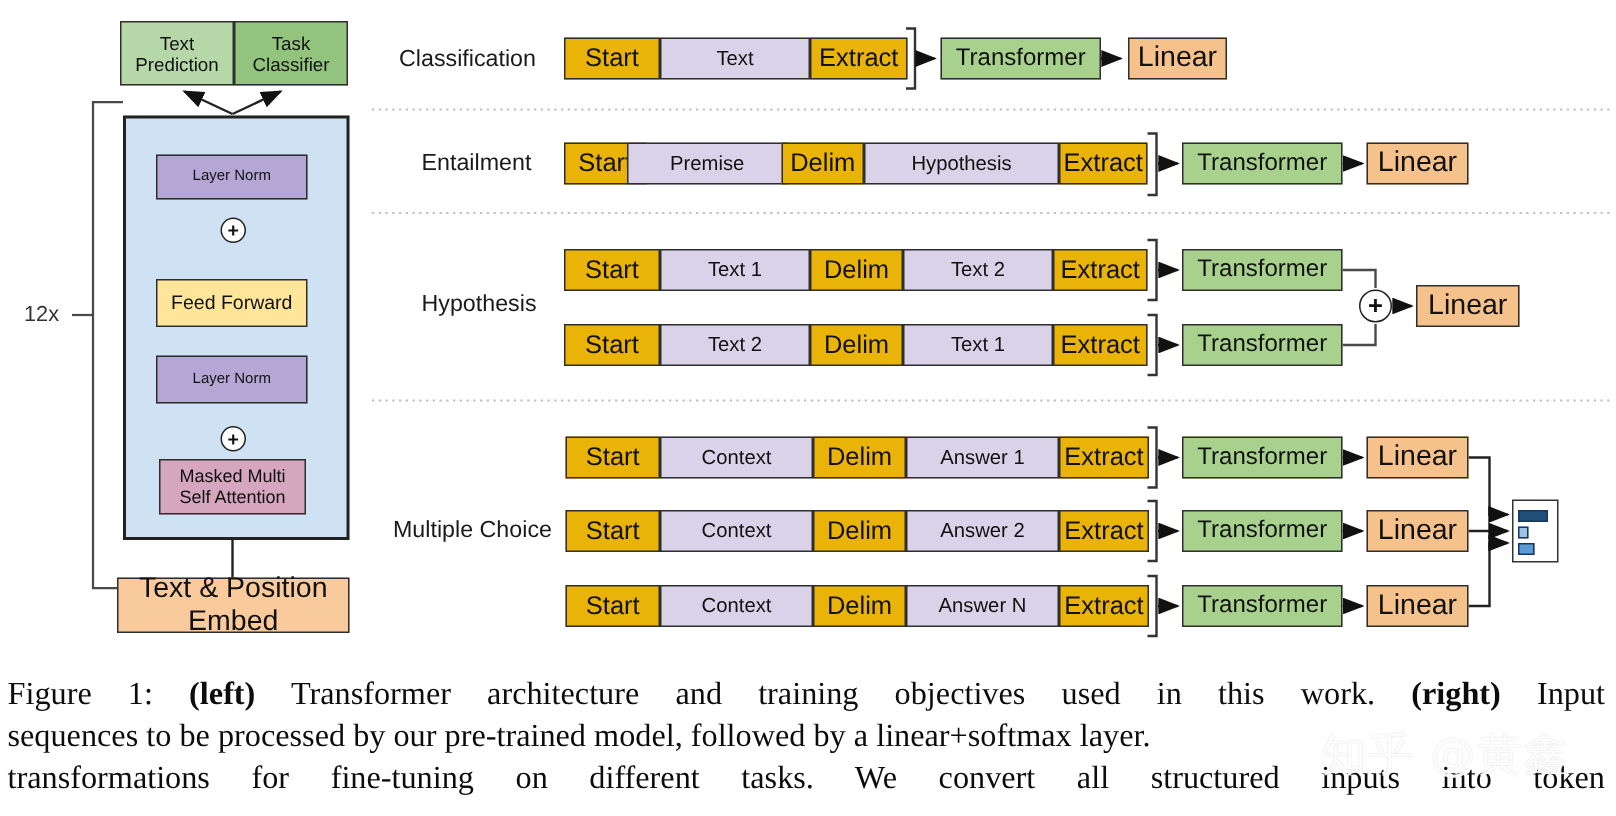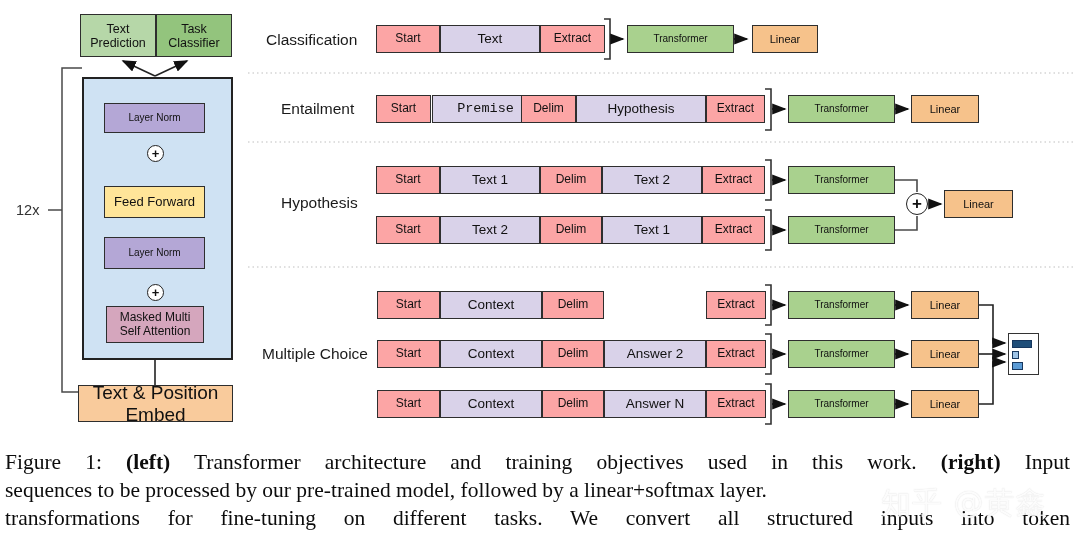--- a/index.html
+++ b/index.html
@@ -3,25 +3,25 @@
 <meta charset="utf-8">
 <style>
   html,body{margin:0;padding:0;background:#ffffff;}
   .stage{position:relative;width:1077px;height:544px;background:#ffffff;overflow:hidden;
          font-family:"Liberation Sans",sans-serif;color:#111;}
   .box{position:absolute;box-sizing:border-box;border:1.6px solid #2e2e2e;
        display:flex;align-items:center;justify-content:center;text-align:center;
        line-height:1.12;background:#fff;}
   .col{flex-direction:column;}
   
-  .tokc{background:#fca5a5;font-size:12px;}
+  .tokc{background:#eab308;font-size:17px;}
   .tokt{background:#d9d2e9;font-size:13.5px;}
   
-  .tfm{background:#a9d18e;font-size:10px;}
-  .lin{background:#f6c28b;font-size:11px;}
+  .tfm{background:#a9d18e;font-size:16px;}
+  .lin{background:#f6c28b;font-size:19px;}
   
   .container-blue{background:#cfe2f3;border:2px solid #222;}
   .ln-purple{background:#b4a7d6;font-size:10px;}
   .ff-yellow{background:#ffe599;font-size:13px;margin-top:16px;}
   .attn-pink{background:#d5a6bd;font-size:12px;}
   .emb-orange{background:#f9cb9c;font-size:19px;}
   .head-l{background:#b6d7a8;font-size:12.5px;}
   .head-r{background:#93c47d;font-size:12.5px;}
   .plus{position:absolute;box-sizing:border-box;border:1.6px solid #222;border-radius:50%;
         background:#fff;display:flex;align-items:center;justify-content:center;
@@ -145,21 +145,21 @@
   <div class="task-label" style="left:281px;top:194px;">Hypothesis</div>
   <div class="task-label" style="left:262px;top:345px;">Multiple Choice</div>
 
   <div class="box tokc" style="left:376px;top:25px;width:64px;height:28px;">Start</div>
   <div class="box tokt" style="left:440px;top:25px;width:100px;height:28px;">Text</div>
   <div class="box tokc" style="left:540px;top:25px;width:65px;height:28px;">Extract</div>
   <div class="box tfm" style="left:627px;top:25px;width:107px;height:28px;">Transformer</div>
   <div class="box lin" style="left:752px;top:25px;width:66px;height:28px;">Linear</div>
 
   <div class="box tokc" style="left:376px;top:95px;width:55px;height:28px;">Start</div>
-  <div class="box tokt" style="left:432px;top:95px;width:107px;height:28px;font-family:Liberation Mono, monospace;">Premise</div>
+  <div class="box tokt" style="left:418px;top:95px;width:107px;height:28px;">Premise</div>
   <div class="box tokc" style="left:521px;top:95px;width:55px;height:28px;">Delim</div>
   <div class="box tokt" style="left:576px;top:95px;width:130px;height:28px;">Hypothesis</div>
   <div class="box tokc" style="left:706px;top:95px;width:59px;height:28px;">Extract</div>
   <div class="box tfm" style="left:788px;top:95px;width:107px;height:28px;">Transformer</div>
   <div class="box lin" style="left:911px;top:95px;width:68px;height:28px;">Linear</div>
 
   <div class="box tokc" style="left:376px;top:166px;width:64px;height:28px;">Start</div>
   <div class="box tokt" style="left:440px;top:166px;width:100px;height:28px;">Text 1</div>
   <div class="box tokc" style="left:540px;top:166px;width:62px;height:28px;">Delim</div>
   <div class="box tokt" style="left:602px;top:166px;width:100px;height:28px;">Text 2</div>
@@ -172,20 +172,21 @@
   <div class="box tokt" style="left:602px;top:216px;width:100px;height:28px;">Text 1</div>
   <div class="box tokc" style="left:702px;top:216px;width:63px;height:28px;">Extract</div>
   <div class="box tfm" style="left:788px;top:216px;width:107px;height:28px;">Transformer</div>
 
   <div class="plus" style="left:906px;top:193px;width:22px;height:22px;font-size:17px;">+</div>
   <div class="box lin" style="left:944px;top:190px;width:69px;height:28px;">Linear</div>
 
   <div class="box tokc" style="left:377px;top:291px;width:63px;height:28px;">Start</div>
   <div class="box tokt" style="left:440px;top:291px;width:102px;height:28px;">Context</div>
   <div class="box tokc" style="left:542px;top:291px;width:62px;height:28px;">Delim</div>
+  <div class="box tokt" style="left:604px;top:291px;width:102px;height:28px;">Answer 1</div>
   <div class="box tokc" style="left:706px;top:291px;width:60px;height:28px;">Extract</div>
   <div class="box tfm" style="left:788px;top:291px;width:107px;height:28px;">Transformer</div>
   <div class="box lin" style="left:911px;top:291px;width:68px;height:28px;">Linear</div>
 
   <div class="box tokc" style="left:377px;top:340px;width:63px;height:28px;">Start</div>
   <div class="box tokt" style="left:440px;top:340px;width:102px;height:28px;">Context</div>
   <div class="box tokc" style="left:542px;top:340px;width:62px;height:28px;">Delim</div>
   <div class="box tokt" style="left:604px;top:340px;width:102px;height:28px;">Answer 2</div>
   <div class="box tokc" style="left:706px;top:340px;width:60px;height:28px;">Extract</div>
   <div class="box tfm" style="left:788px;top:340px;width:107px;height:28px;">Transformer</div>

